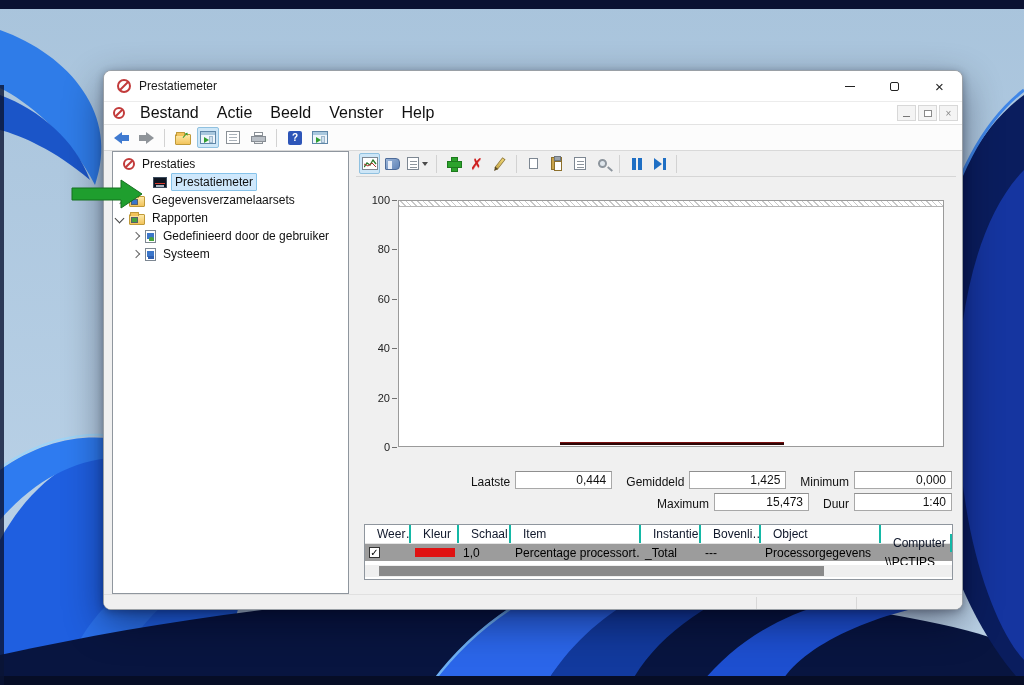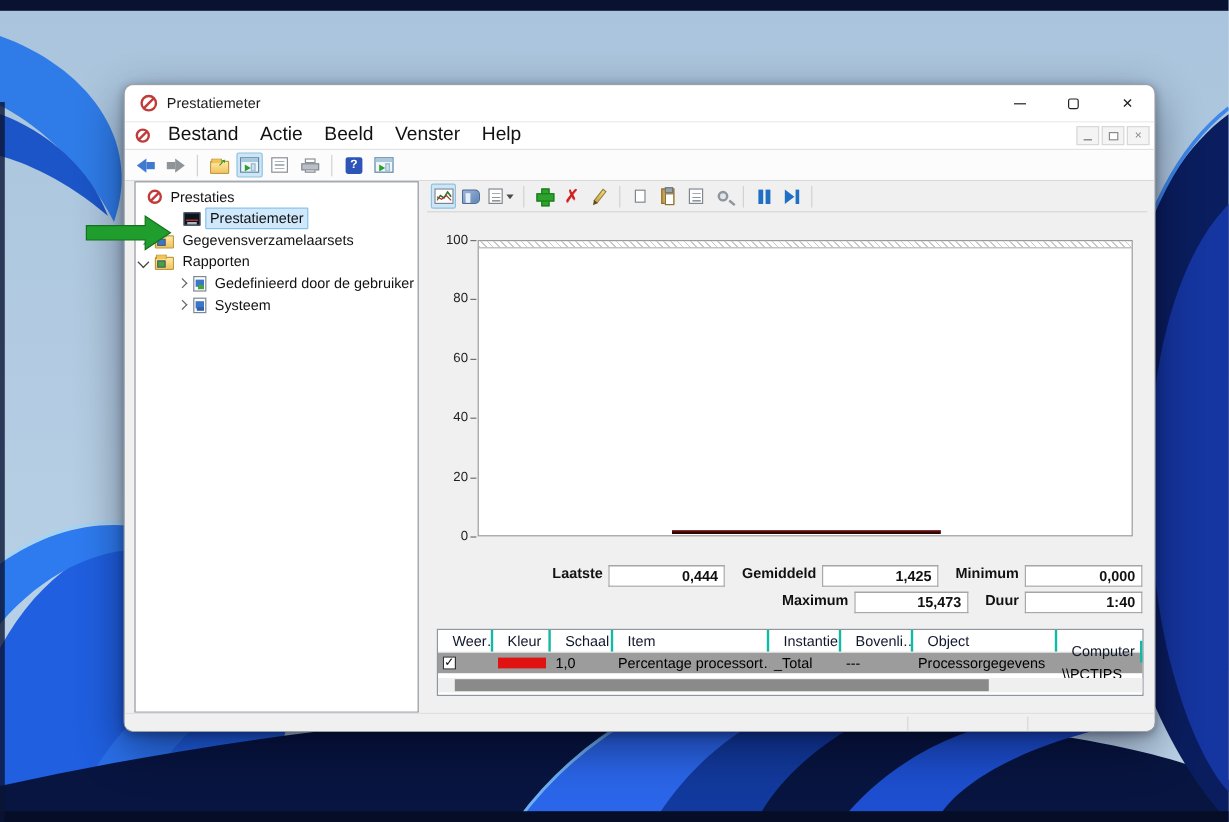--- a/index.html
+++ b/index.html
@@ -123,21 +123,21 @@
 
   .tree-panel { position:absolute; left:8px; top:0; width:237px; height:443px; background:#fff;
     border:1px solid #8f969e; overflow:hidden; padding-top:3px; }
   .trow { height:18px; display:flex; align-items:center; font-size:12px; color:#111; gap:4px; padding-left:4px; }
   .trow .chev { width:10px; flex:none; position:relative; height:10px; }
   .chev.down::before { content:""; position:absolute; left:1px; top:2px; width:6px; height:6px;
     border-right:1.5px solid #444; border-bottom:1.5px solid #444; transform:rotate(45deg); }
   .chev.right::before { content:""; position:absolute; left:2px; top:2px; width:5px; height:5px;
     border-right:1.5px solid #666; border-top:1.5px solid #666; transform:rotate(45deg); }
   .indent-0 { padding-left:10px; } .indent-1 { padding-left:2px; }
-  .indent-2 { padding-left:40px; } .indent-2c { padding-left:18px;margin-left:16px; }
+  .indent-2 { padding-left:40px; } .indent-2c { padding-left:18px; }
   .tlabel { white-space:nowrap; padding:1px 3px; }
   .trow.selected .tlabel { background:#cfe8fc; border:1px solid #86c3ea; border-radius:1px; }
   .monitor-ico { width:14px; height:11px; background:#0d1420; border:1px solid #3c4c5e; position:relative; flex:none; }
   .monitor-ico::before { content:""; position:absolute; left:1px; bottom:3px; width:10px; height:1px; background:#d23b2f; }
   .monitor-ico::after { content:""; position:absolute; left:2px; bottom:0px; width:8px; height:2px; background:#aab6c2; }
   .report-ico { width:11px; height:13px; background:#fff; border:1px solid #7d8792; position:relative; flex:none; }
   .report-ico::before { content:""; position:absolute; left:1px; top:2px; width:7px; height:6px; background:#3b76c9; }
   .report-ico.user::after { content:""; position:absolute; left:3px; bottom:1px; width:5px; height:4px;
     background:#47a33c; border-radius:50% 50% 0 0; }
   .report-ico.sys::after { content:""; position:absolute; left:2px; bottom:1px; width:6px; height:3px; background:#2f5fb0; }
@@ -151,21 +151,21 @@
   .plot-wrap { position:absolute; left:42px; top:49px; width:546px; height:247px; }
   .plot { position:absolute; left:0; top:0; width:100%; height:100%; background:#fff; border:1px solid #9a9a9a; }
   .plot .hatch { position:absolute; left:0; top:0; right:0; height:6px; border-bottom:1px solid #b5b5b5;
     background:repeating-linear-gradient(45deg,#c8c8c8 0 1px, transparent 1px 4px); }
   .counter-line { position:absolute; height:3px; background:#2d0606; border-top:1px solid #7a1010; }
   .ytick { position:absolute; right:100%; width:34px; text-align:right; font-size:11px; color:#222;
     padding-right:8px; transform:translateY(-6px); }
   .ytick::after { content:""; position:absolute; right:1px; top:6px; width:5px; height:1px; background:#707070; }
   .yt-0{top:0;} .yt-1{top:20%;} .yt-2{top:40%;} .yt-3{top:60%;} .yt-4{top:80%;} .yt-5{top:100%;}
 
-  .stats { position:absolute; right:4px; font-size:12px; color:#111; display:flex; align-items:flex-start; justify-content:flex-end;font-weight:bold; }
+  .stats { position:absolute; right:4px; font-size:12px; color:#111; display:flex; align-items:flex-end; justify-content:flex-end; }
   .stats-row1 { top:320px; } .stats-row2 { top:342px; }
   .stat-label { margin-left:14px; margin-right:5px; white-space:nowrap; }
   .stat-box { background:#fff; border:1px solid #a8a8a8; border-top-color:#8f8f8f; height:18px; line-height:16px;
     text-align:right; padding-right:5px; }
   .w97{width:97px;} .w95{width:95px;} .w98{width:98px;}
 
   .legend-table { position:absolute; left:8px; top:373px; width:589px; height:56px; background:#fff;
     border:1px solid #8f969e; font-size:12px; }
   .lg-head { display:flex; height:19px; align-items:center; border-bottom:1px solid #e4e4e4; }
   .lg-head .cell { border-right:2px solid #14b8a6; height:100%; display:flex; align-items:center; padding:0 12px;

